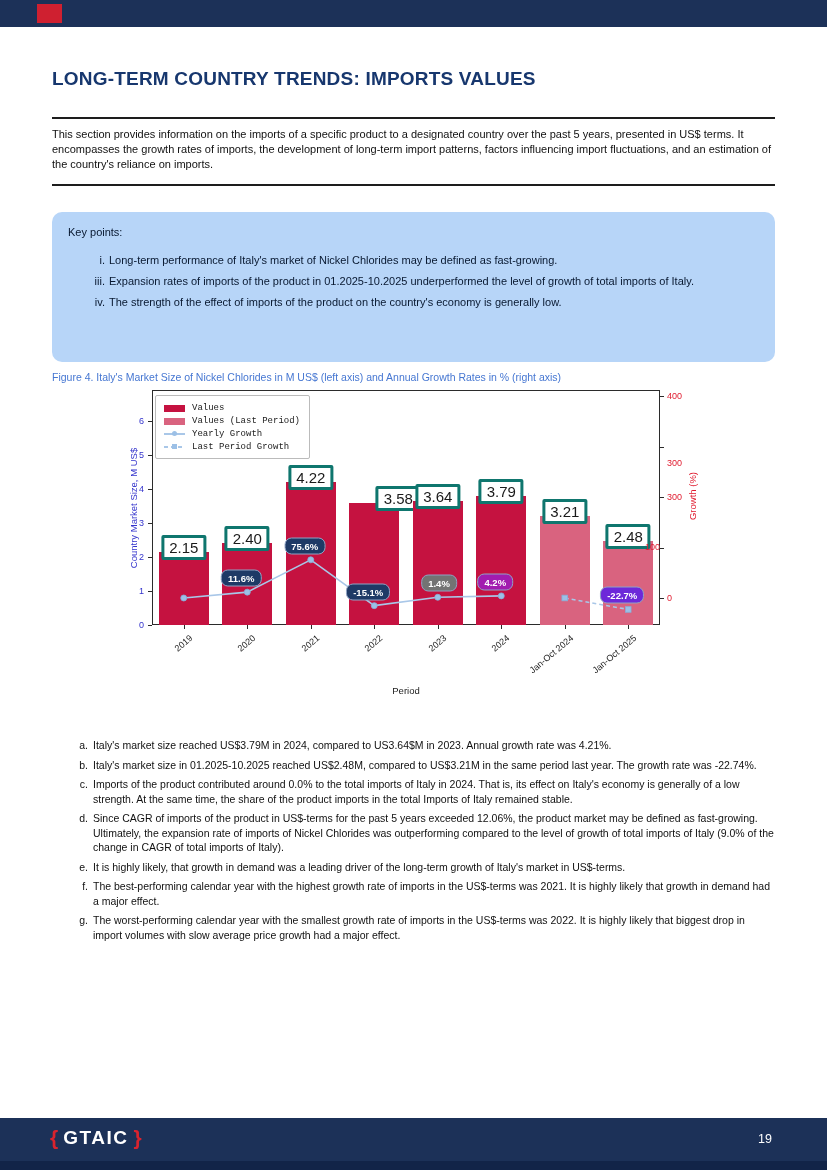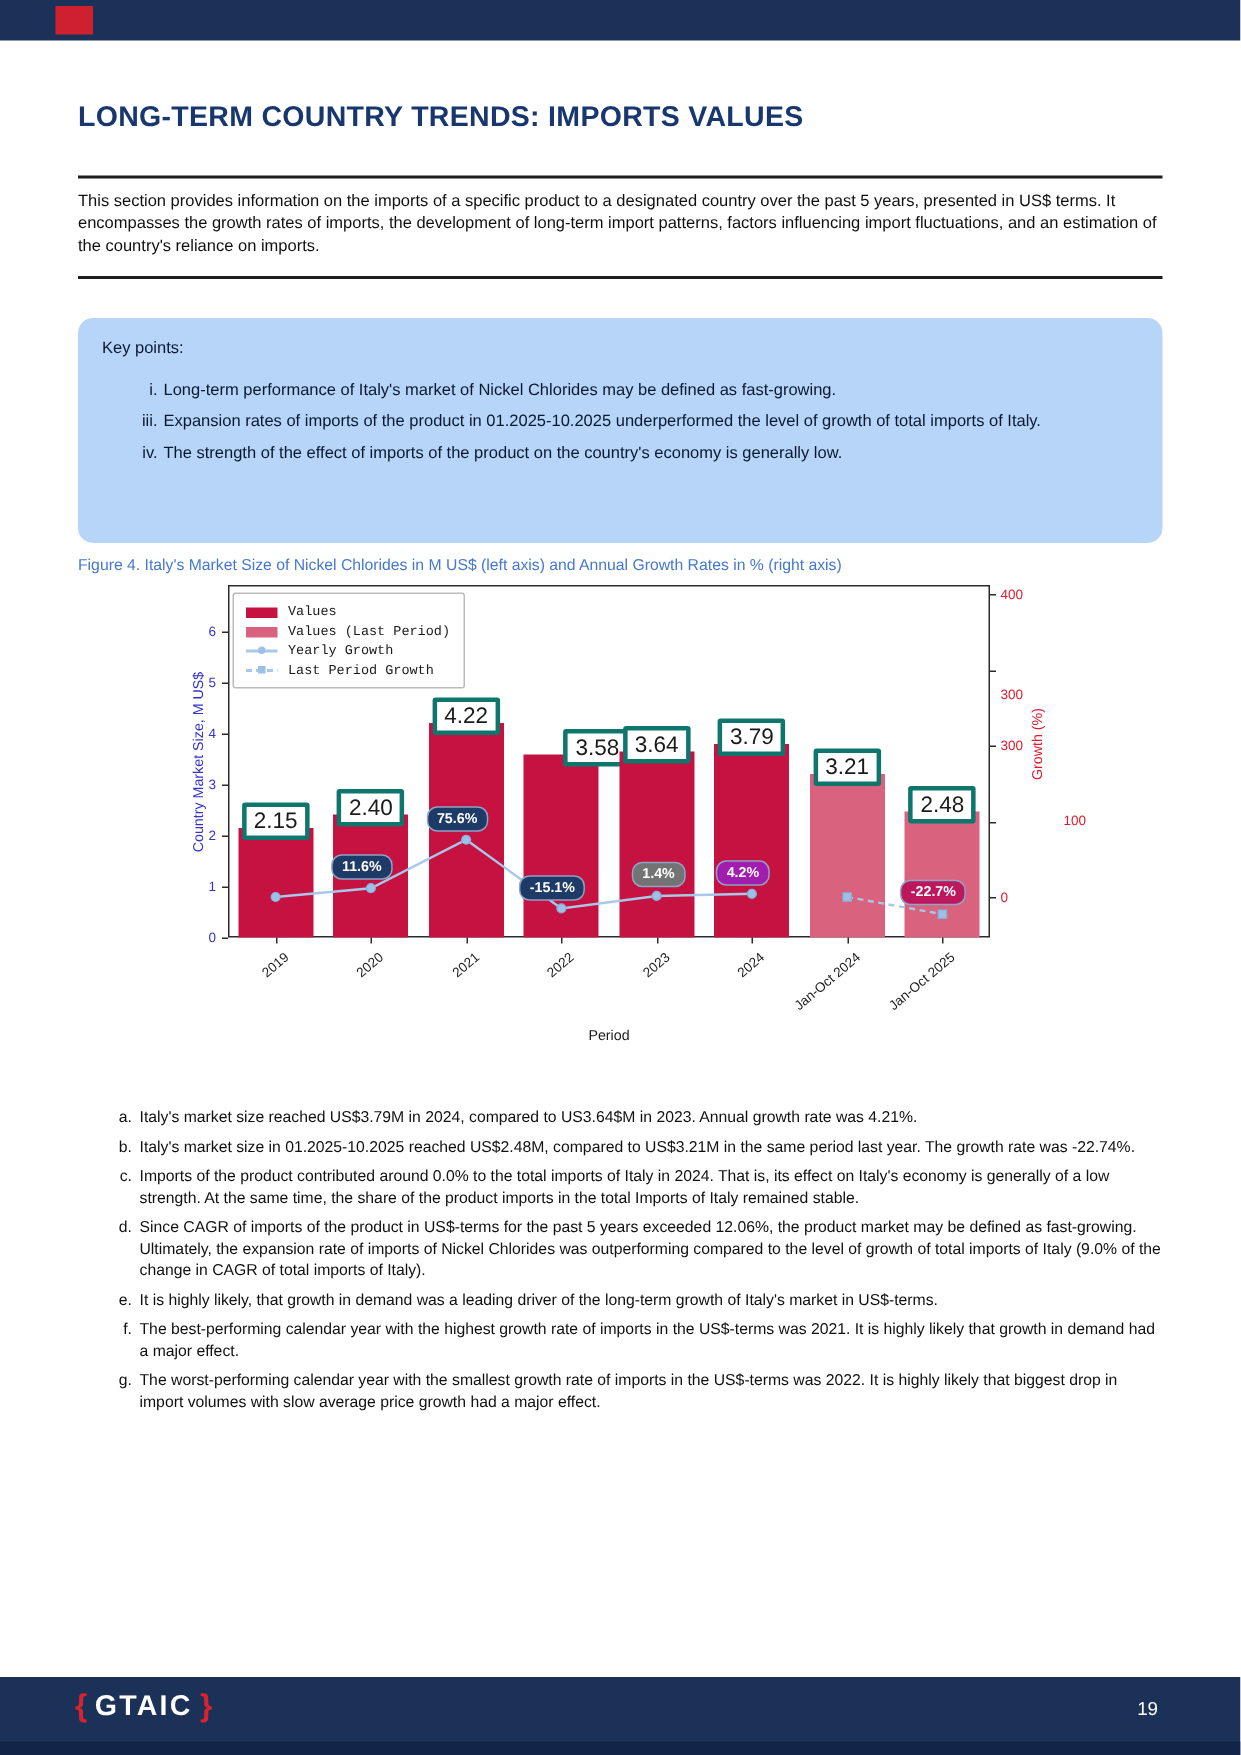--- a/index.html
+++ b/index.html
@@ -133,21 +133,21 @@
     <div class="ytickL" style="left: 68px; top: 129.5px;">3</div>
     <div class="tickmark" style="left: 96px; top: 101px; width: 4px; height: 1.2px;"></div>
     <div class="ytickL" style="left: 68px; top: 95.5px;">4</div>
     <div class="tickmark" style="left: 96px; top: 67px; width: 4px; height: 1.2px;"></div>
     <div class="ytickL" style="left: 68px; top: 61.5px;">5</div>
     <div class="tickmark" style="left: 96px; top: 33px; width: 4px; height: 1.2px;"></div>
     <div class="ytickL" style="left: 68px; top: 27.5px;">6</div>
     <div class="tickmark" style="left: 608px; top: 210px; width: 4px; height: 1.2px;"></div>
     <div class="ytickR" style="left: 615px; top: 204.5px;">0</div>
     <div class="tickmark" style="left: 608px; top: 159.5px; width: 4px; height: 1.2px;"></div>
-    <div class="ytickR" style="left: 642px; top: 154px; text-align: right;">100</div>
+    <div class="ytickR" style="left: 593px; top: 154px;">100</div>
     <div class="tickmark" style="left: 608px; top: 109px; width: 4px; height: 1.2px;"></div>
     <div class="ytickR" style="left: 615px; top: 103.5px;">300</div>
     <div class="tickmark" style="left: 608px; top: 58.5px; width: 4px; height: 1.2px;"></div>
     <div class="ytickR" style="left: 615px; top: 70px;">300</div>
     <div class="tickmark" style="left: 608px; top: 8px; width: 4px; height: 1.2px;"></div>
     <div class="ytickR" style="left: 615px; top: 2.5px;">400</div>
     <div class="tickmark" style="left: 131.75px; top: 237px; width: 1.2px; height: 4px;"></div>
     <div class="xtick" style="left: 135.75px; top: 245px;">2019</div>
     <div class="tickmark" style="left: 195.25px; top: 237px; width: 1.2px; height: 4px;"></div>
     <div class="xtick" style="left: 199.25px; top: 245px;">2020</div>
@@ -176,21 +176,21 @@
       <circle cx="349.25" cy="205.879" r="3" fill="#9cc0e6" stroke="#87aed8" stroke-width="0.8"></circle>
       <polyline points="412.75,208 476.25,219.4635" fill="none" stroke="#a9c7e8" stroke-width="1.6" stroke-dasharray="4 3"></polyline>
       <rect x="409.95" y="205.2" width="5.6" height="5.6" fill="#9cc0e6" stroke="#87aed8" stroke-width="0.8"></rect>
       <rect x="473.45" y="216.6635" width="5.6" height="5.6" fill="#9cc0e6" stroke="#87aed8" stroke-width="0.8"></rect>
     </svg>
     <div class="growth-box" style="left: 189.25px; top: 190.142px; background: rgb(30, 58, 102);">11.6%</div>
     <div class="growth-box" style="left: 252.75px; top: 157.822px; background: rgb(30, 58, 102);">75.6%</div>
     <div class="growth-box" style="left: 316.25px; top: 203.625px; background: rgb(30, 58, 102);">-15.1%</div>
     <div class="growth-box" style="left: 387px; top: 195.293px; background: #737373;">1.4%</div>
     <div class="growth-box" style="left: 443.25px; top: 193.879px; background: #a21caf;">4.2%</div>
-    <div class="growth-box" style="left: 570.25px; top: 207.464px; background: #be185d;">-22.7%</div>
+    <div class="growth-box" style="left: 570.25px; top: 207.464px; background: #6d28d9;">-22.7%</div>
     <div class="legend" style="left: 103px; top: 7px;">
       <div class="legend-row">
         <span class="legend-swatch">
           <span class="sw-rect" style="background:#c51240"></span>
         </span>
         <span class="legend-label">Values</span>
       </div>
       <div class="legend-row">
         <span class="legend-swatch">
           <span class="sw-rect" style="background:#d9637f"></span>

